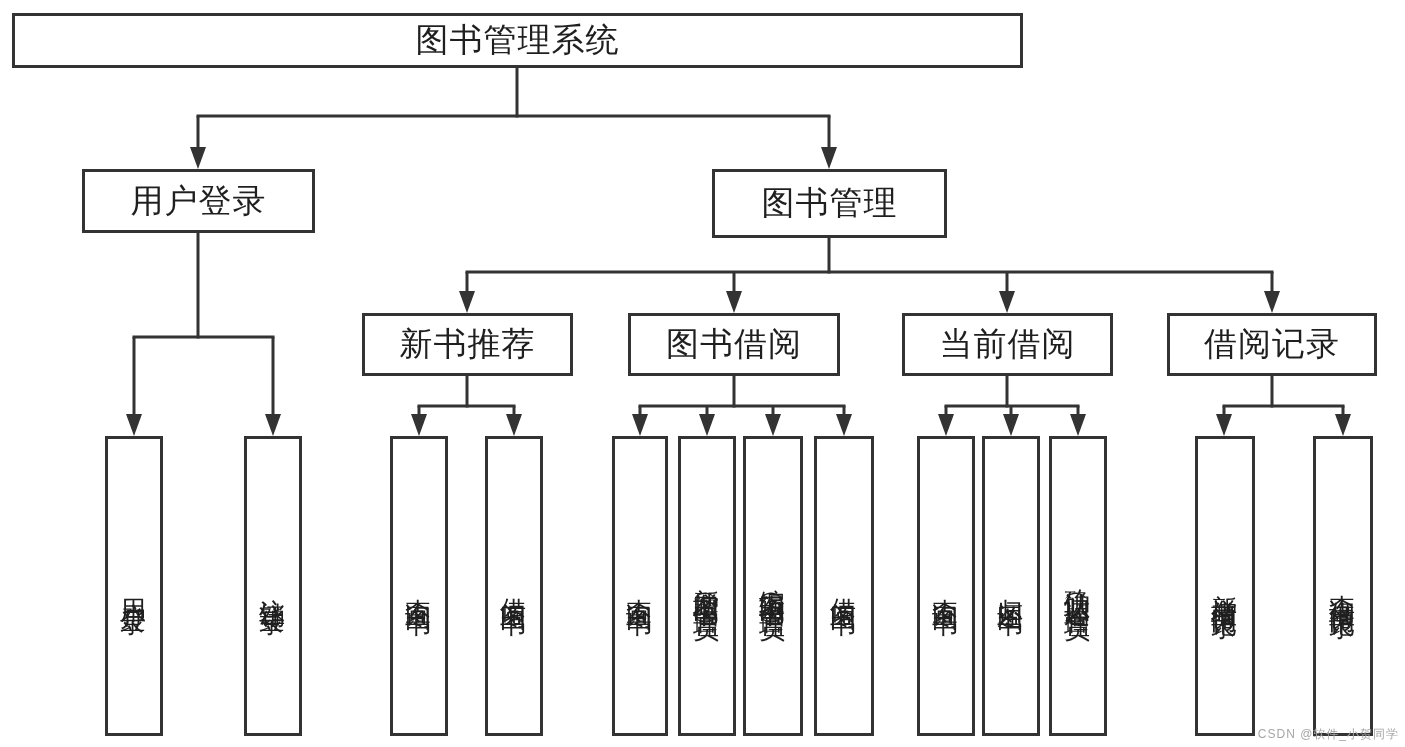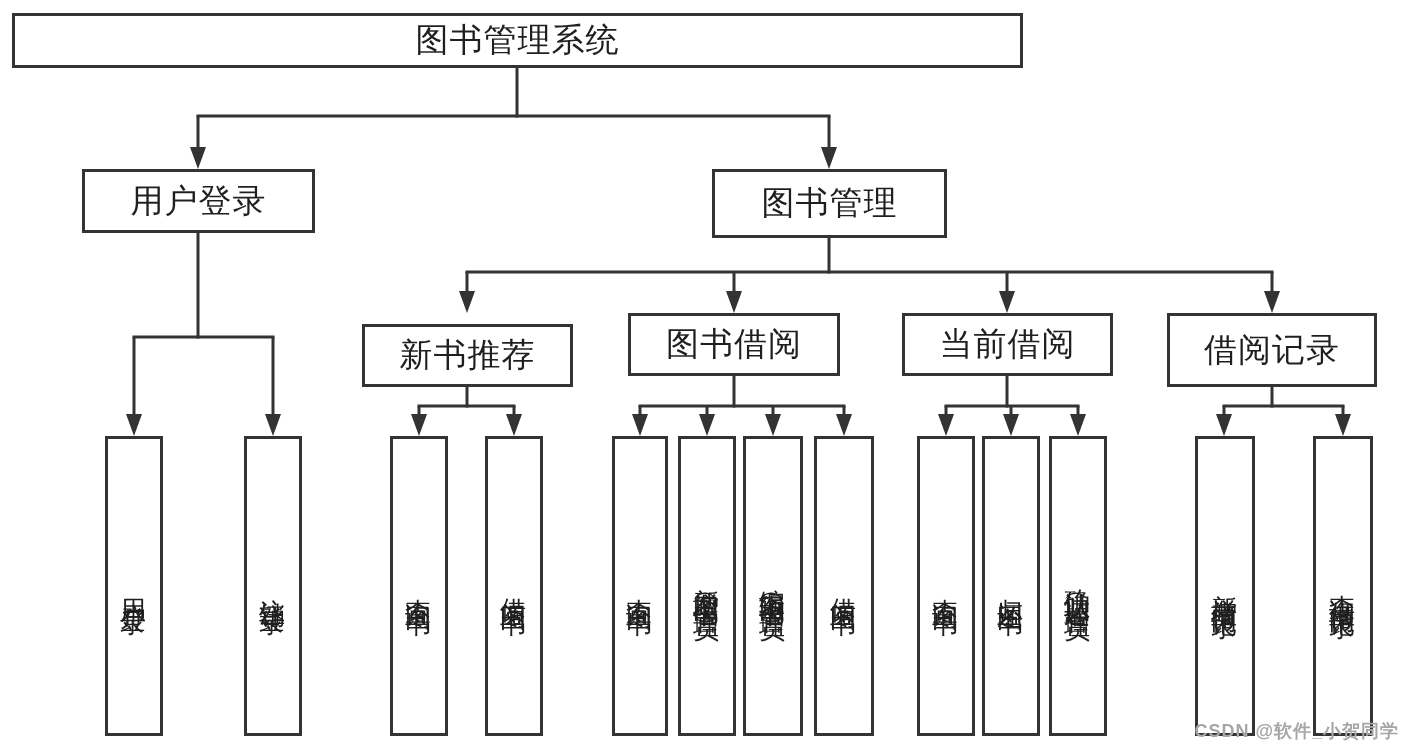--- a/index.html
+++ b/index.html
@@ -29,22 +29,22 @@
     z-index:2;
   }
   .h-label{font-size:33px;letter-spacing:1px;white-space:nowrap;}
   .v-label{
     writing-mode:vertical-rl;
     font-size:26px;letter-spacing:4px;
     white-space:nowrap;
   }
   .watermark{
     position:absolute;right:6px;bottom:4px;
-    font-size:18px;color:var(--watermark);
-    z-index:5;letter-spacing:1px;white-space:nowrap;font-weight:bold;
+    font-size:12px;color:var(--watermark);
+    z-index:5;letter-spacing:1px;white-space:nowrap;
   }
 </style>
 </head>
 <body>
 
 <div class="canvas">
 
   <svg class="connectors" xmlns="http://www.w3.org/2000/svg" width="1405" height="747">
 
     <line x1="517" y1="68" x2="517" y2="117.5"></line>
@@ -111,30 +111,30 @@
     <span class="h-label">图书管理系统</span>
   </div>
 
   <div class="box" style="left:82px;top:169px;width:233px;height:64px">
     <span class="h-label">用户登录</span>
   </div>
   <div class="box" style="left:712px;top:169px;width:235px;height:69px">
     <span class="h-label">图书管理</span>
   </div>
 
-  <div class="box" style="left:362px;top:324px;width:211px;height:63px">
+  <div class="box" style="left:362px;top:313px;width:211px;height:63px">
     <span class="h-label">新书推荐</span>
   </div>
   <div class="box" style="left:902px;top:313px;width:211px;height:63px">
     <span class="h-label">当前借阅</span>
   </div>
   <div class="box" style="left:628px;top:313px;width:212px;height:63px">
     <span class="h-label">图书借阅</span>
   </div>
-  <div class="box" style="left:1167px;top:313px;width:210px;height:74px">
+  <div class="box" style="left:1167px;top:313px;width:210px;height:63px">
     <span class="h-label">借阅记录</span>
   </div>
 
   <div class="box" style="left:105px;top:436px;width:58px;height:300px">
     <span class="v-label">用户登录</span>
   </div>
   <div class="box" style="left:244px;top:436px;width:58px;height:300px">
     <span class="v-label">注销登录</span>
   </div>
 

